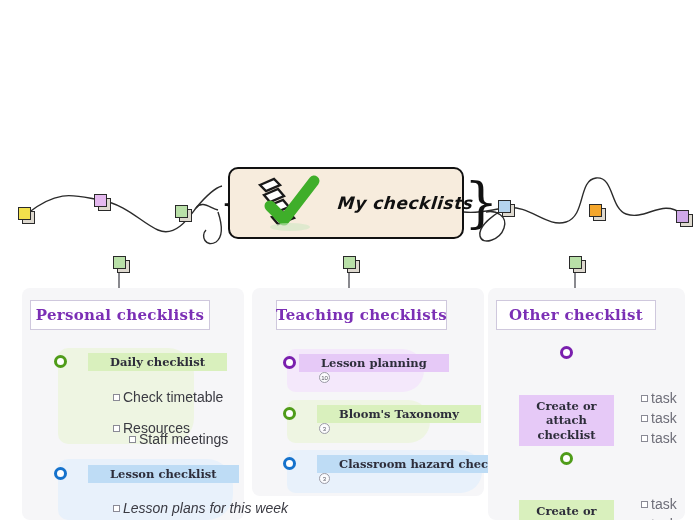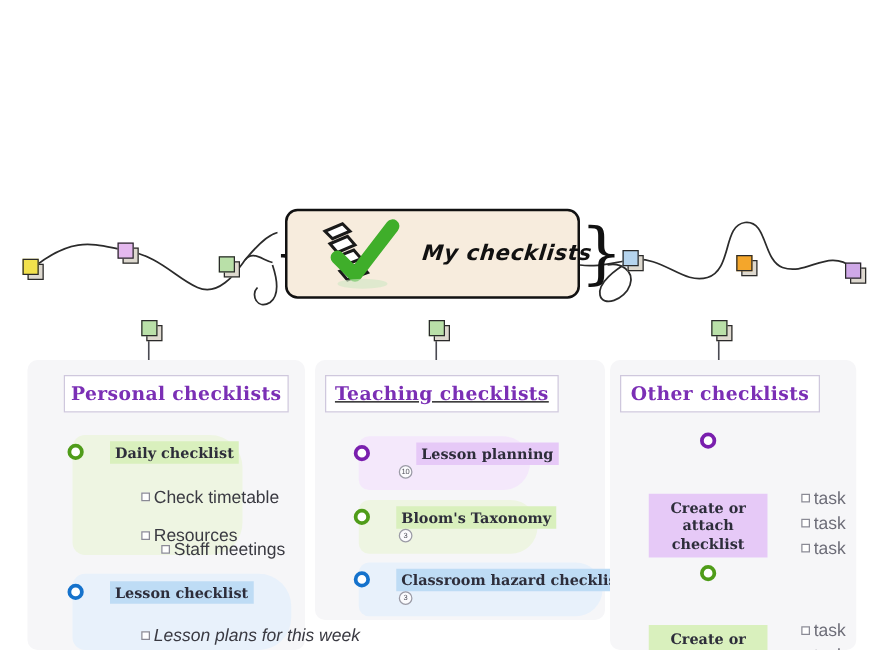--- a/index.html
+++ b/index.html
@@ -54,21 +54,21 @@
   
   .blob{position:absolute;border-radius:10px 26px 26px 10px;}
   .blob.green{background:#eef5e2;}
   .blob.blue{background:#e8f1fb;}
   .blob.purple{background:#f4e8fb;}
 
   .node-label{
     position:absolute;white-space:nowrap;
     font-family:"DejaVu Serif", serif;
     font-weight:bold;font-size:11.5px;color:#2d2d3a;
-    padding:2px 4px;box-sizing:border-box;line-height:1.25;
+    padding:2px 22px;box-sizing:border-box;line-height:1.25;
   }
   .hl-green{background:#d9f0bd;}
   .hl-blue{background:#bedcf5;}
   .hl-purple{background:#e6c9f7;}
 
   .bullet{
     position:absolute;width:13px;height:13px;border-radius:50%;
     box-sizing:border-box;background:#ffffff;
   }
   .bullet.green{border:3.5px solid #4f9c19;}
@@ -191,21 +191,21 @@
     <div class="sq-shadow" style="left: 117px; top: 260px;"></div>
     <div class="sq" style="left: 113px; top: 256px; background: rgb(185, 224, 168);"></div>
     <div class="sq-shadow" style="left: 347px; top: 260px;"></div>
     <div class="sq" style="left: 343px; top: 256px; background: rgb(185, 224, 168);"></div>
     <div class="sq-shadow" style="left: 573px; top: 260px;"></div>
     <div class="sq" style="left: 569px; top: 256px; background: rgb(185, 224, 168);"></div>
   </div>
 
 <div id="columns-layer">
     <div class="panel" style="left: 22px; top: 288px; width: 222px; height: 232px;"></div>
-    <div class="panel-head" style="left: 30px; top: 300px; width: 180px; height: 30px; margin-left: 21px;">
+    <div class="panel-head" style="left: 30px; top: 300px; width: 180px; height: 30px;">
       <span>Personal checklists</span>
     </div>
     <div class="blob green" style="left: 58px; top: 348px; width: 136px; height: 96px;"></div>
     <div class="bullet green" style="left: 54px; top: 355px;"></div>
     <div class="node-label hl-green" style="left: 88px; top: 353px;">Daily checklist</div>
     <div class="task" style="left: 113px; top: 389px;">
       <span class="cb"></span>
       <span>Check timetable</span>
     </div>
     <div class="task" style="left: 113px; top: 420px;">
@@ -217,38 +217,38 @@
       <span>Staff meetings</span>
     </div>
     <div class="blob blue" style="left: 58px; top: 459px; width: 175px; height: 61px;"></div>
     <div class="bullet blue" style="left: 54px; top: 467px;"></div>
     <div class="node-label hl-blue" style="left: 88px; top: 465px;">Lesson checklist</div>
     <div class="task" style="left: 113px; top: 500px; font-style: italic;">
       <span class="cb"></span>
       <span>Lesson plans for this week</span>
     </div>
     <div class="panel" style="left: 252px; top: 288px; width: 232px; height: 208px;"></div>
-    <div class="panel-head" style="left: 260px; top: 300px; width: 187px; height: 30px; text-decoration: underline;">
+    <div class="panel-head" style="left: 276px; top: 300px; width: 171px; height: 30px;">
       <span>Teaching checklists</span>
     </div>
     <div class="blob purple" style="left: 287px; top: 349px; width: 137px; height: 43px;"></div>
     <div class="bullet purple" style="left: 283px; top: 356px;"></div>
-    <div class="node-label hl-purple" style="left: 333px; top: 354px;">Lesson planning</div>
+    <div class="node-label hl-purple" style="left: 299px; top: 354px;">Lesson planning</div>
     <div class="badge" style="left: 319px; top: 372px;">10</div>
     <div class="blob green" style="left: 287px; top: 400px; width: 143px; height: 43px;"></div>
     <div class="bullet green" style="left: 283px; top: 407px;"></div>
     <div class="node-label hl-green" style="left: 317px; top: 405px;">Bloom's Taxonomy</div>
     <div class="badge" style="left: 319px; top: 423px;">3</div>
     <div class="blob blue" style="left: 287px; top: 450px; width: 195px; height: 43px;"></div>
     <div class="bullet blue" style="left: 283px; top: 457px;"></div>
     <div class="node-label hl-blue" style="left: 317px; top: 455px;">Classroom hazard checklist</div>
     <div class="badge" style="left: 319px; top: 473px;">3</div>
     <div class="panel" style="left: 488px; top: 288px; width: 197px; height: 232px;"></div>
     <div class="panel-head" style="left: 496px; top: 300px; width: 160px; height: 30px;">
-      <span>Other checklists</span>
+      <span>Other checklist</span>
     </div>
     <div class="bullet purple" style="left: 560px; top: 346px;"></div>
     <div class="node-label hl-purple" style="left: 519px; top: 395px; width: 95px; white-space: normal; text-align: center; padding: 4px 3px;">Create or attach checklist</div>
     <div class="task grey" style="left: 641px; top: 390px;">
       <span class="cb"></span>
       <span>task</span>
     </div>
     <div class="task grey" style="left: 641px; top: 410px;">
       <span class="cb"></span>
       <span>task</span>

